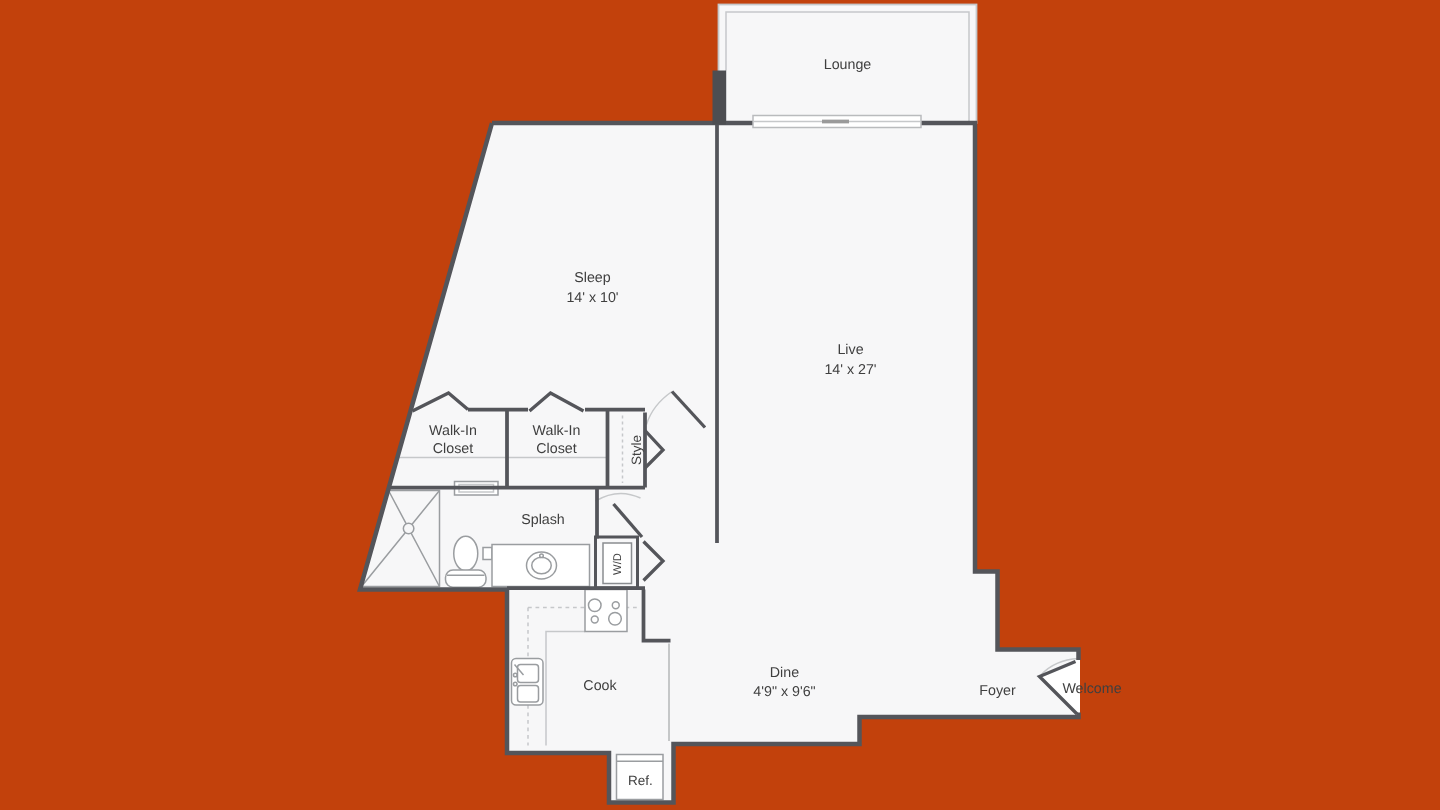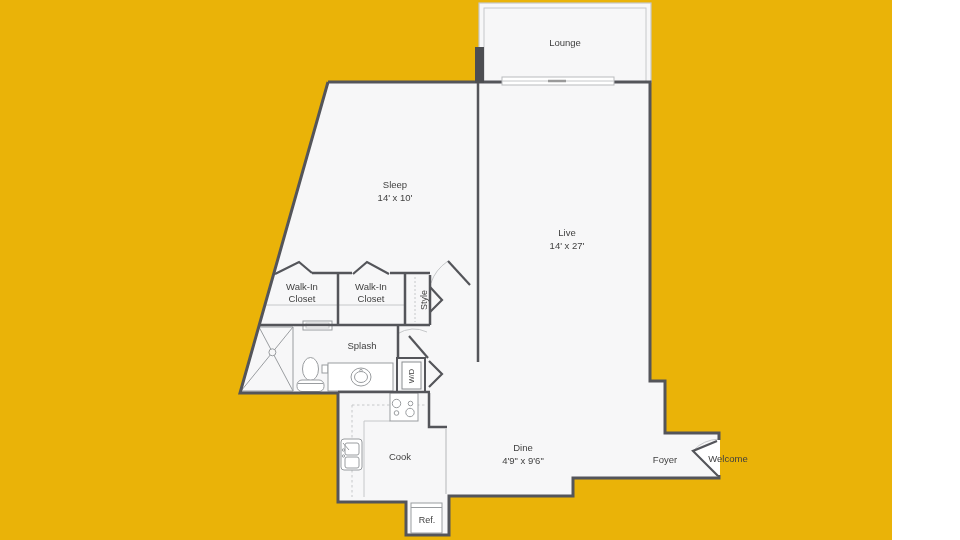--- a/index.html
+++ b/index.html
@@ -1,16 +1,16 @@
 <!DOCTYPE html>
 <html><head>
 <meta charset="utf-8">
 <style>
   html,body{margin:0;padding:0;background:#ffffff;}
-  .stage{position:relative;width:892px;height:540px;background:#eab308;overflow:hidden;
+  .stage{position:relative;width:960px;height:540px;background:#c2410c;overflow:hidden;
          font-family:"Liberation Sans", sans-serif;}
   svg{display:block;}
   text{font-family:"Liberation Sans", sans-serif;fill:#3f3f3f;}
   .room-label{font-size:9.5px;}
   .small-label{font-size:9px;}
   .tiny-label{font-size:7.5px;}
 </style>
 </head>
 <body>
 

